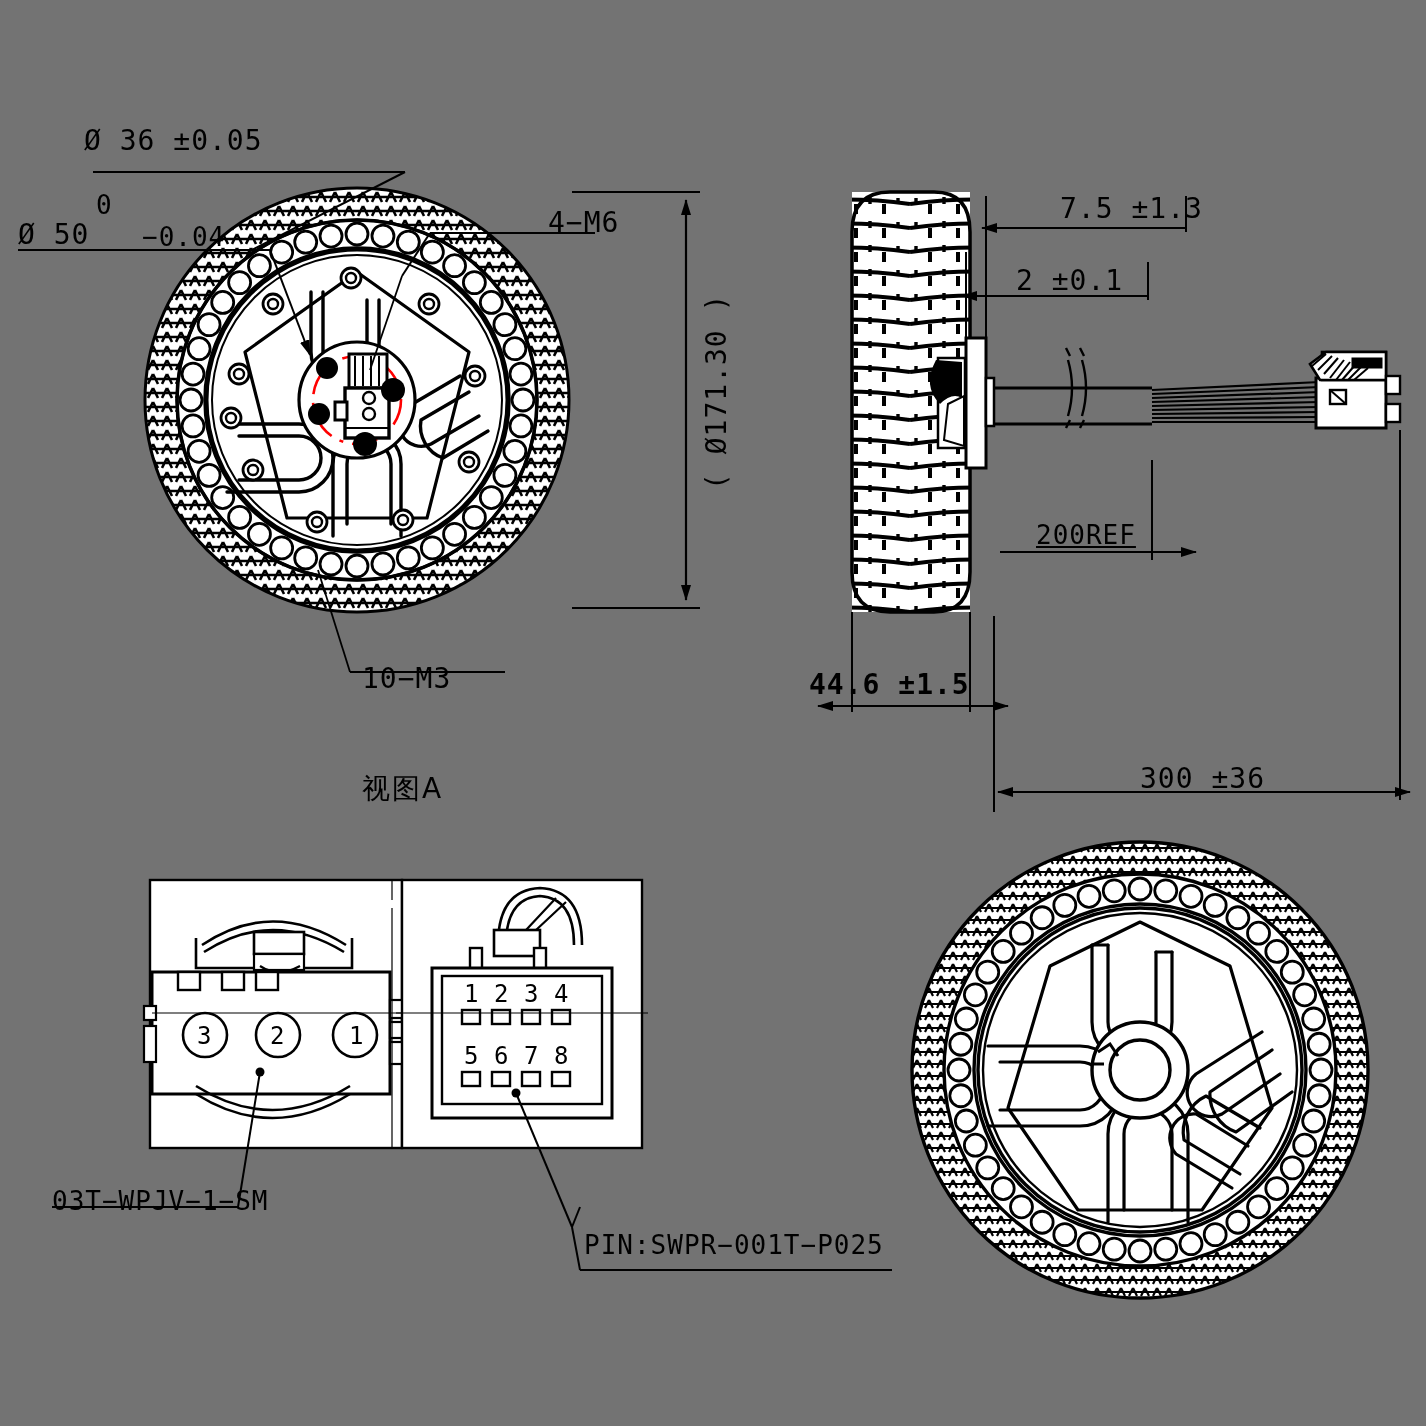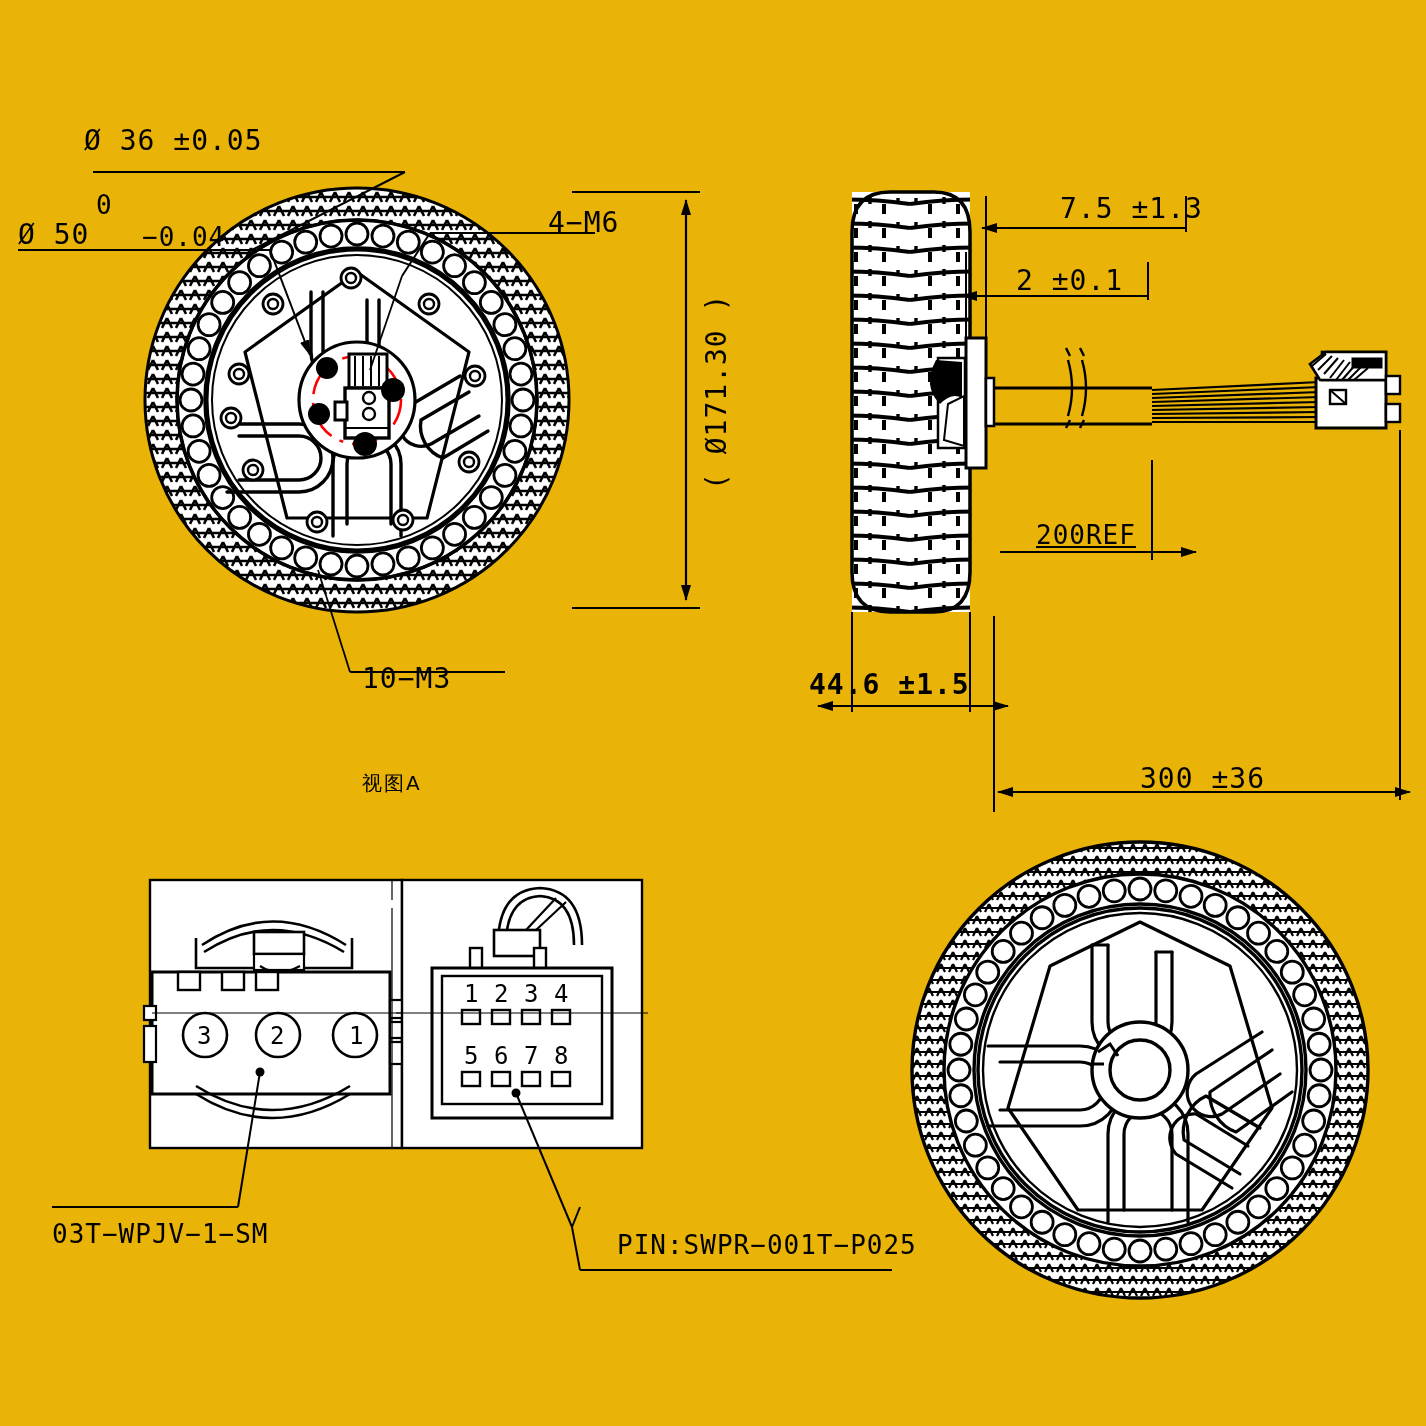--- a/index.html
+++ b/index.html
@@ -1,26 +1,26 @@
 <!DOCTYPE html>
 <html><head>
 <meta charset="utf-8">
 <style>
   html,body{margin:0;padding:0;background:#fff;}
   body{width:1426px;height:1426px;overflow:hidden;
        font-family:"DejaVu Sans Mono","Liberation Mono",monospace;}
-  #sheet{position:relative;width:1426px;height:1426px;background:#eab308;}
+  #sheet{position:relative;width:1426px;height:1426px;background:#737373;}
   svg#dwg{position:absolute;left:0;top:0;width:1426px;height:1426px;}
   .lbl{position:absolute;white-space:pre;color:#000;
        font-family:"DejaVu Sans Mono","Liberation Mono",monospace;
        letter-spacing:1px;}
   .t28{font-size:28px;}
   .t26{font-size:26px;}
   .t24{font-size:24px;}
-  .cn{font-family:"DejaVu Sans","Liberation Sans",sans-serif;font-size:20px;letter-spacing:2px;}
+  .cn{font-family:"DejaVu Sans","Liberation Sans",sans-serif;font-size:28px;letter-spacing:2px;}
   .vert{transform:rotate(-90deg);transform-origin:left top;}
 </style>
 </head>
 <body>
 
 <div id="sheet">
 
 <svg id="dwg" viewBox="0 0 1426 1426">
   <defs>
     <marker id="ar" markerWidth="16" markerHeight="10" refX="15" refY="5" orient="auto" markerUnits="userSpaceOnUse">
@@ -434,24 +434,24 @@
 <div class="lbl t28" style="left:1060px; top:192px;">7.5 ±1.3</div>
 
 <div class="lbl t28" style="left:1016px; top:264px;">2 ±0.1</div>
 
 <div class="lbl t26" style="left:1036px; top:520px;text-decoration:underline;">200REF</div>
 
 <div class="lbl t28" style="left:809px; top:668px;font-weight:bold;">44.6 ±1.5</div>
 
 <div class="lbl t28" style="left:1140px; top:762px;">300 ±36</div>
 
-<div class="lbl t26" style="left:52px; top:1186px;margin-top:33px;">03T−WPJV−1−SM</div>
-
-
-<div class="lbl t26" style="left:584px; top:1230px;margin-left:33px;">PIN:SWPR−001T−P025</div>
+<div class="lbl t26" style="left:52px; top:1186px;">03T−WPJV−1−SM</div>
+
+
+<div class="lbl t26" style="left:584px; top:1230px;">PIN:SWPR−001T−P025</div>
 
 <div class="lbl t24" style="left:197px; top:1022px;">3</div>
 <div class="lbl t24" style="left:270px; top:1022px;">2</div>
 <div class="lbl t24" style="left:349px; top:1022px;">1</div>
 
 <div class="lbl t24" style="left:464px; top:980px;">1</div>
 <div class="lbl t24" style="left:494px; top:980px;">2</div>
 <div class="lbl t24" style="left:524px; top:980px;">3</div>
 <div class="lbl t24" style="left:554px; top:980px;">4</div>
 

